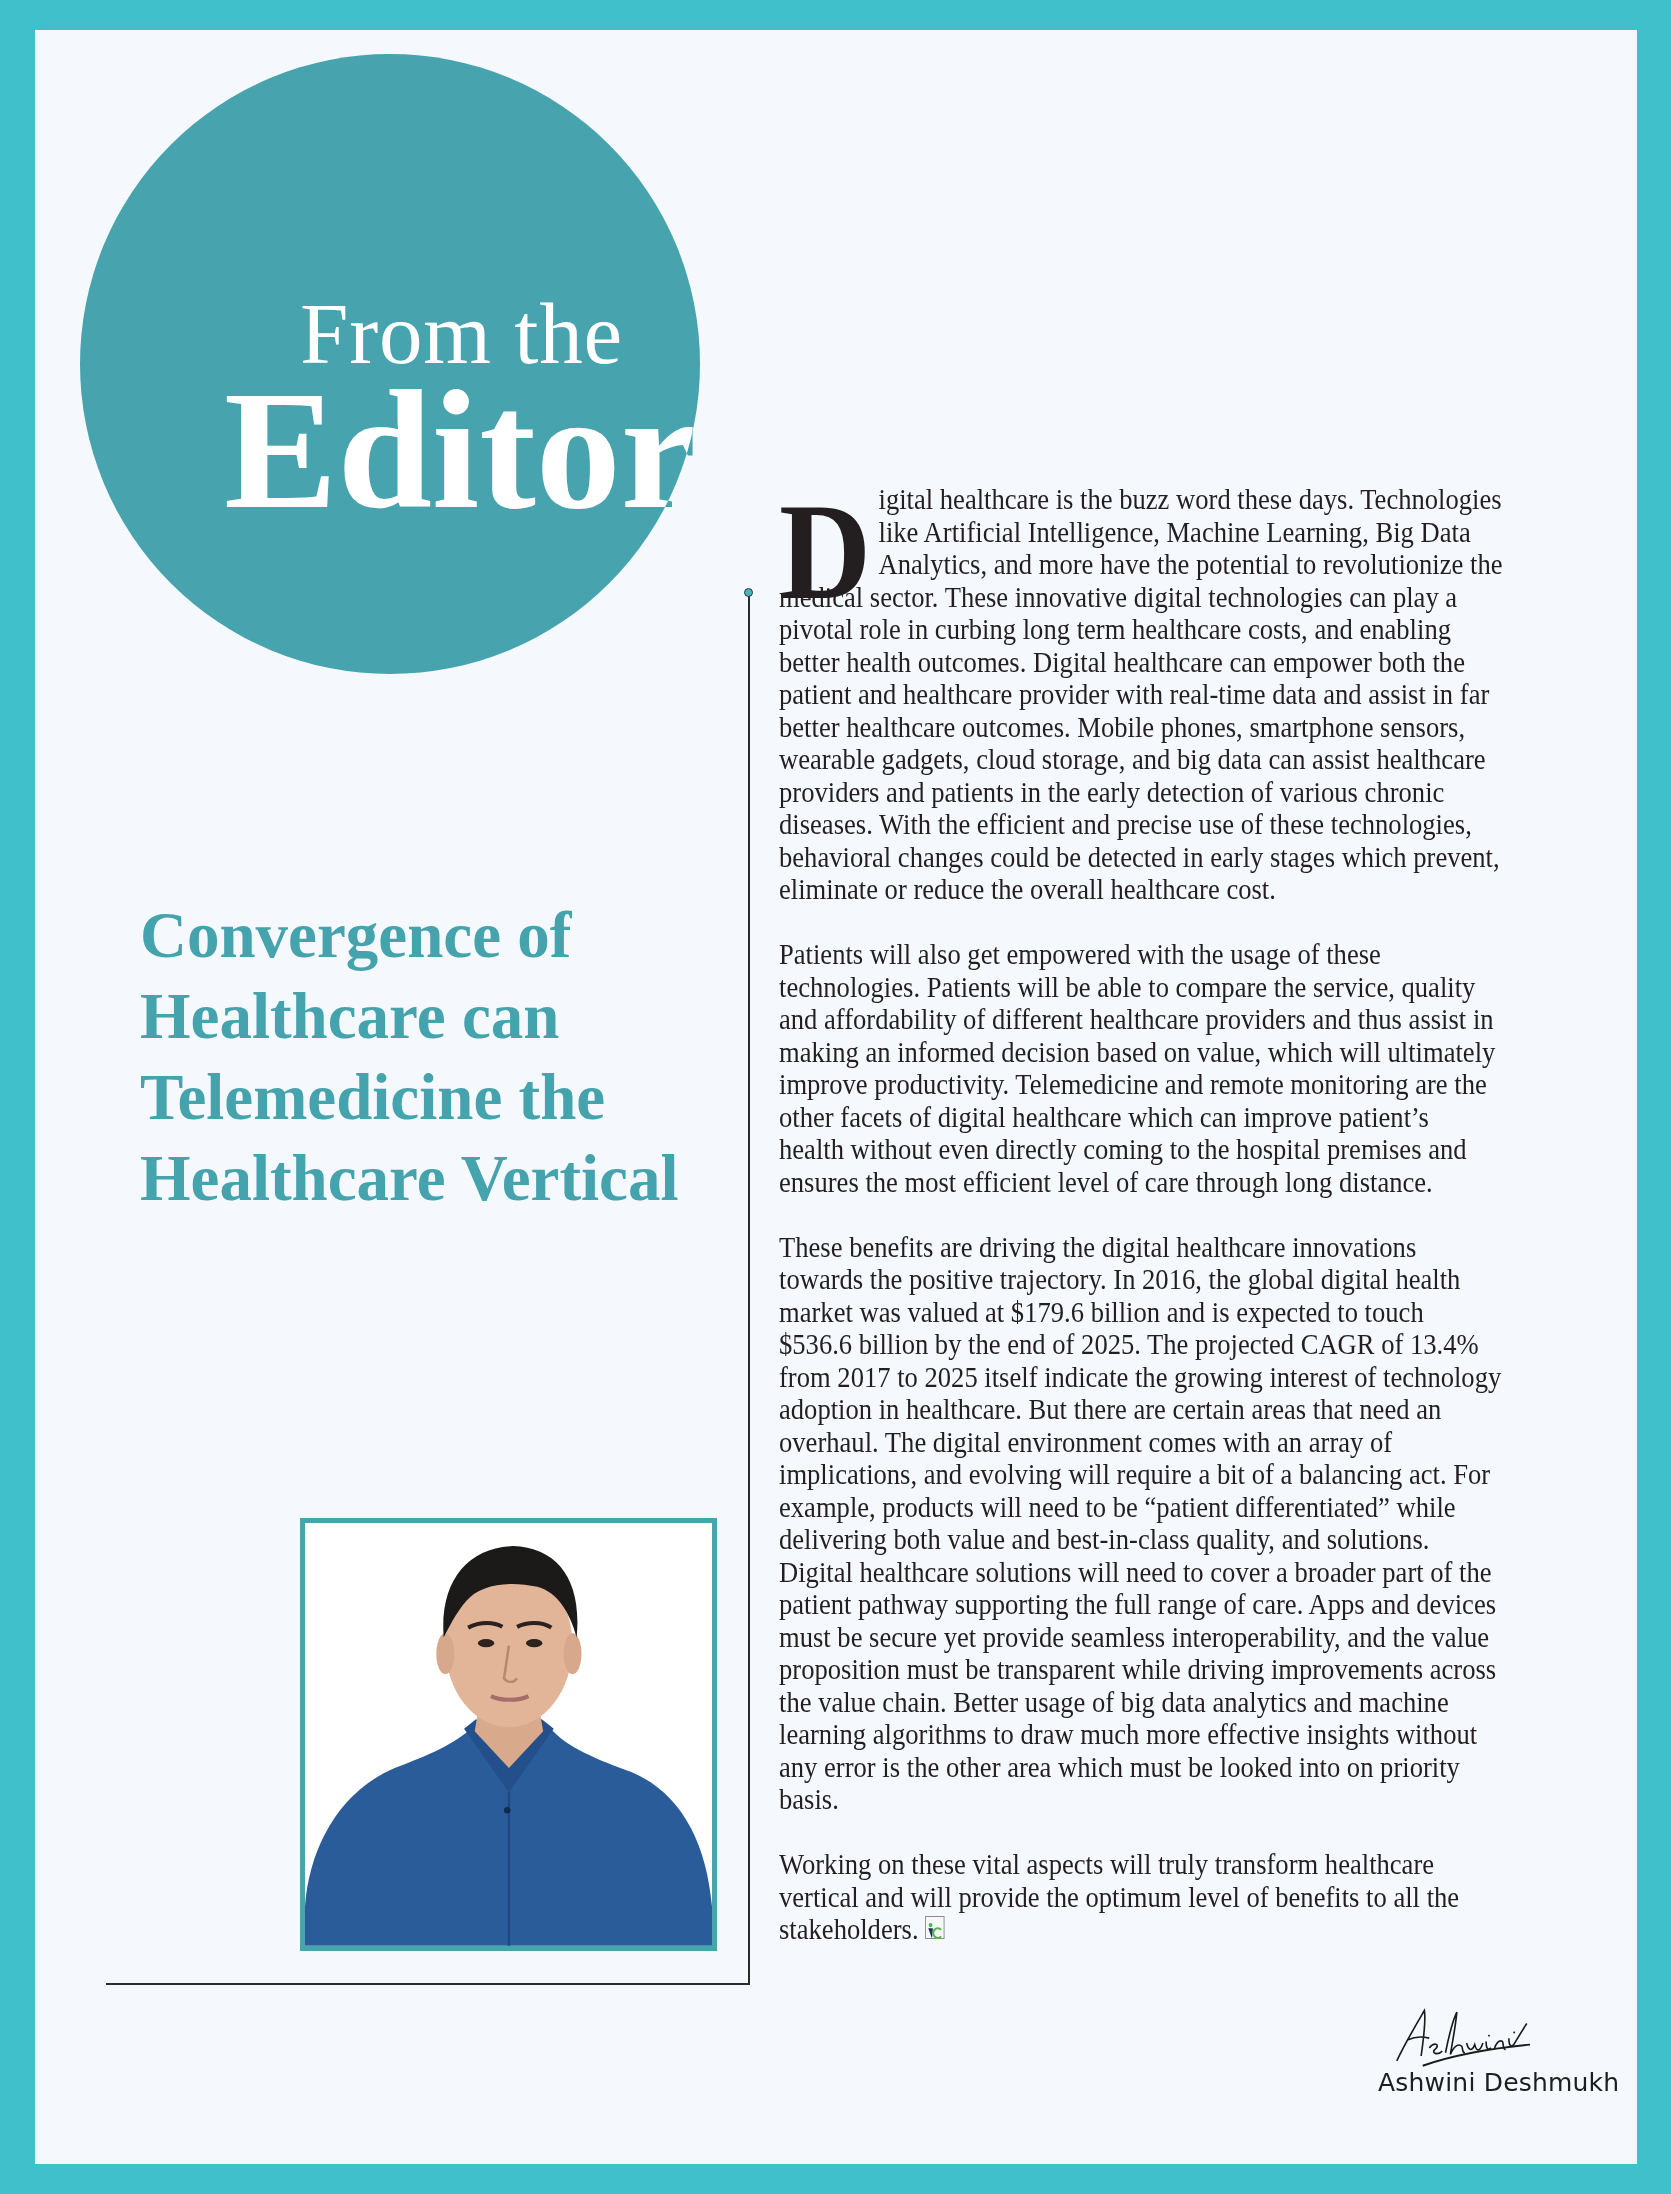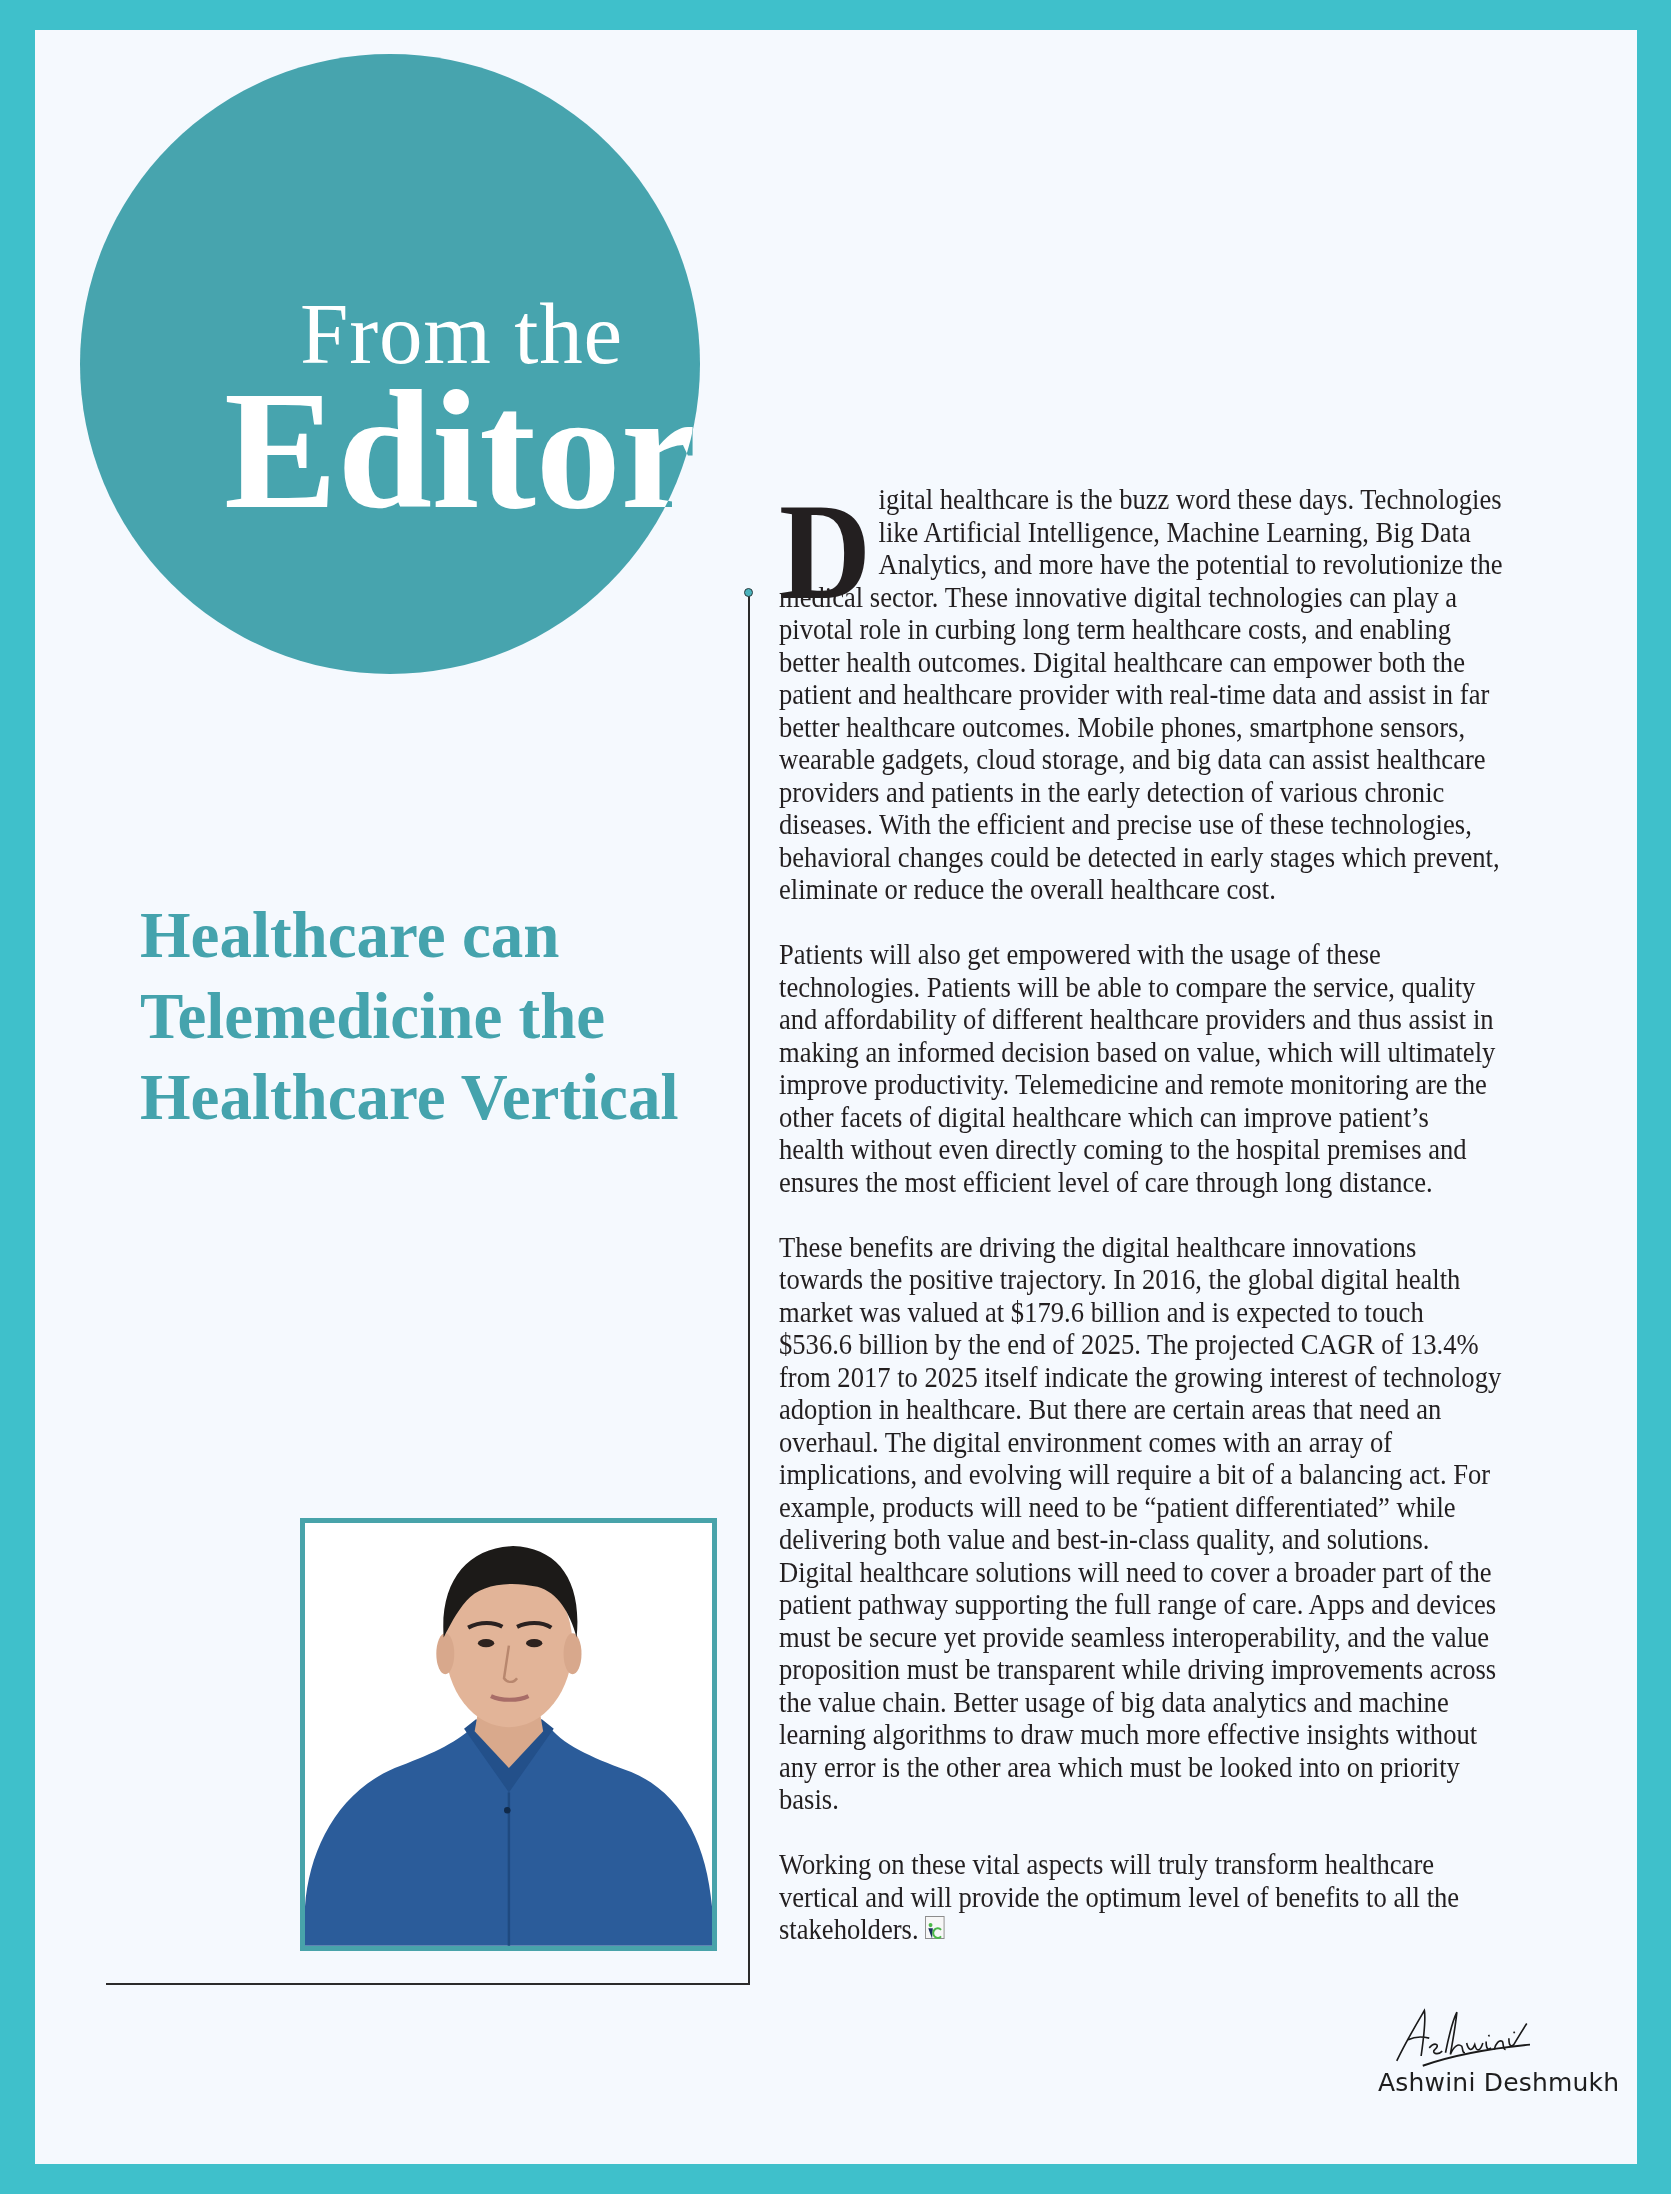--- a/index.html
+++ b/index.html
@@ -103,20 +103,21 @@
       <div class="editor">Editor</div>
     </div>
 
     <div class="title-layer inside">
       <div class="from-the">From the</div>
       <div class="editor">Editor</div>
     </div>
   </div>
 
   <div class="headline">
+    <div>Convergence of</div>
     <div>Healthcare can</div>
     <div>Telemedicine the</div>
     <div>Healthcare Vertical</div>
   </div>
 
   <div class="photo-frame">
     <svg width="407" height="423" viewBox="0 0 499 518">
       <rect width="499" height="518" fill="#FFFFFF"></rect>
 
       <path d="M0 518 L0 470 C5 400 40 330 110 300 C150 285 185 270 205 250 L300 250 C320 275 360 290 400 305 C460 330 492 390 499 470 L499 518 Z" fill="#2B5C9A"></path>

